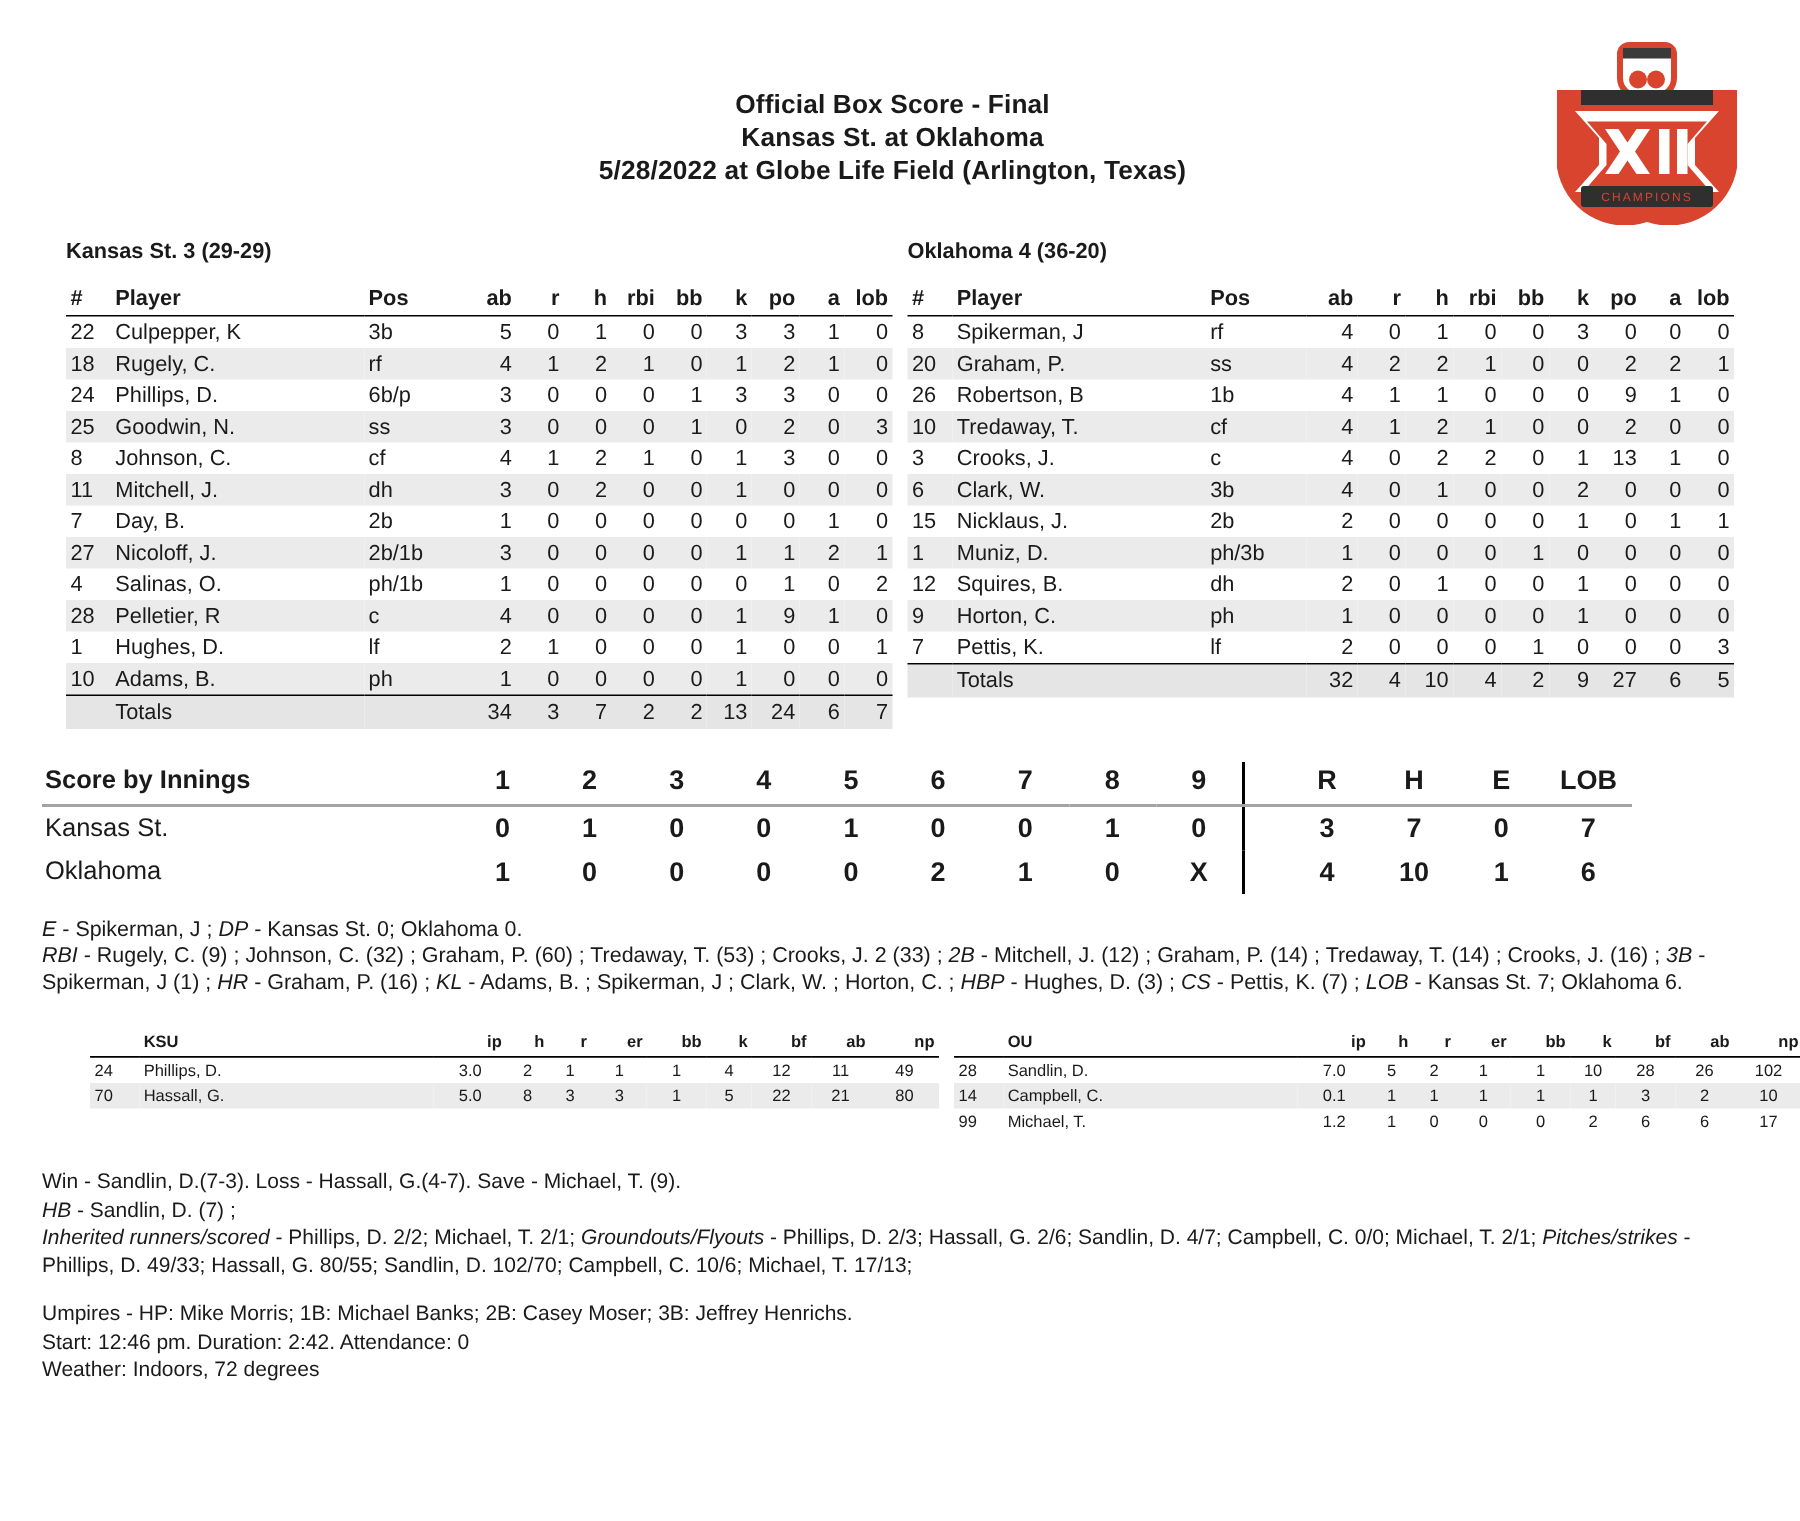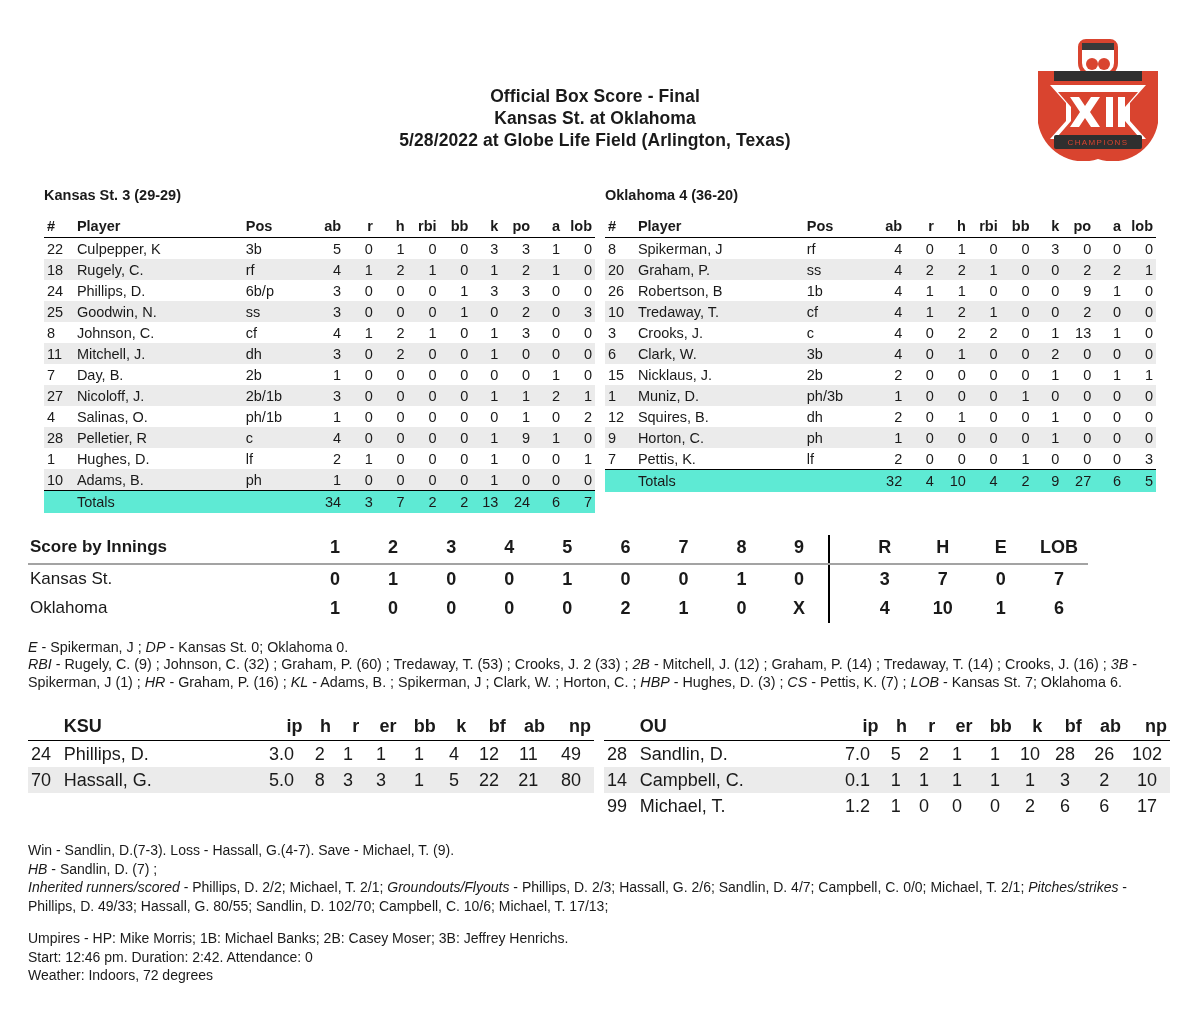--- a/index.html
+++ b/index.html
@@ -12,36 +12,35 @@
     color: #1a1a1a;
     position: relative;
     overflow: hidden;
   }
 
   
   .header {
     position: relative;
     padding-top: 58px;
     height: 160px;
-    margin-top: 27px;
   }
   .title-block {
     text-align: center;
     font-weight: bold;
     font-size: 17.5px;
     line-height: 22px;
     letter-spacing: 0.1px;
     margin-left: -10px;
   }
   .title-block div { white-space: nowrap; }
 
   .logo {
     position: absolute;
     right: 28px;
-    top: 10px;
+    top: 26px;
     width: 148px;
     height: 124px;
   }
 
   
   .cols {
     display: flex;
     padding: 0 44px;
     gap: 10px;
   }
@@ -69,21 +68,21 @@
   table.bx td {
     text-align: right;
     padding: 2.5px 3px;
     white-space: nowrap;
   }
   table.bx th.l, table.bx td.l { text-align: left; }
   tr.alt td { background: #ebebeb; }
   tr.totals td {
     border-top: 1.5px solid #000;
     padding-top: 3px;
-    background: #5eead4;
+    background: #e5e5e5;
     margin-top: 18px;
   }
   
   .c-num   { width: 30px; }
   .c-name  { width: 170px; }
   .c-pos   { width: 68px; text-align: left !important; }
   .c-stat  { width: 32px; }
   .c-stat2 { width: 34px; }
   .c-k     { width: 30px; }
   .c-po    { width: 32px; }
@@ -131,21 +130,22 @@
 
   
   .pitch-wrap {
     display: flex;
     padding: 24px 28px 0 28px;
     gap: 10px;
   }
   table.pt {
     border-collapse: collapse;
     width: 100%;
-    font-size: 18px;
+    font-size: 11px;
+    margin-left: 32px;
   }
   table.pt th {
     font-weight: bold;
     text-align: right;
     padding: 1px 3px 3px 3px;
     border-bottom: 1.5px solid #000;
     white-space: nowrap;
   }
   table.pt td {
     text-align: center;

